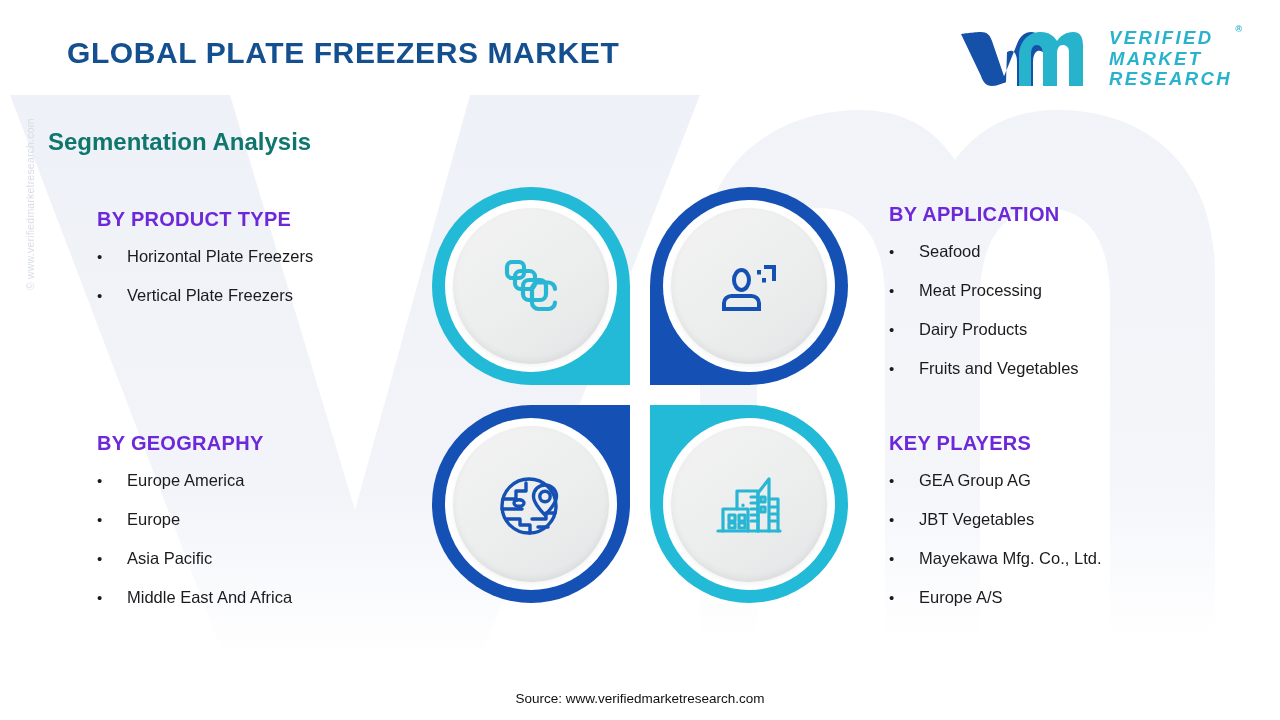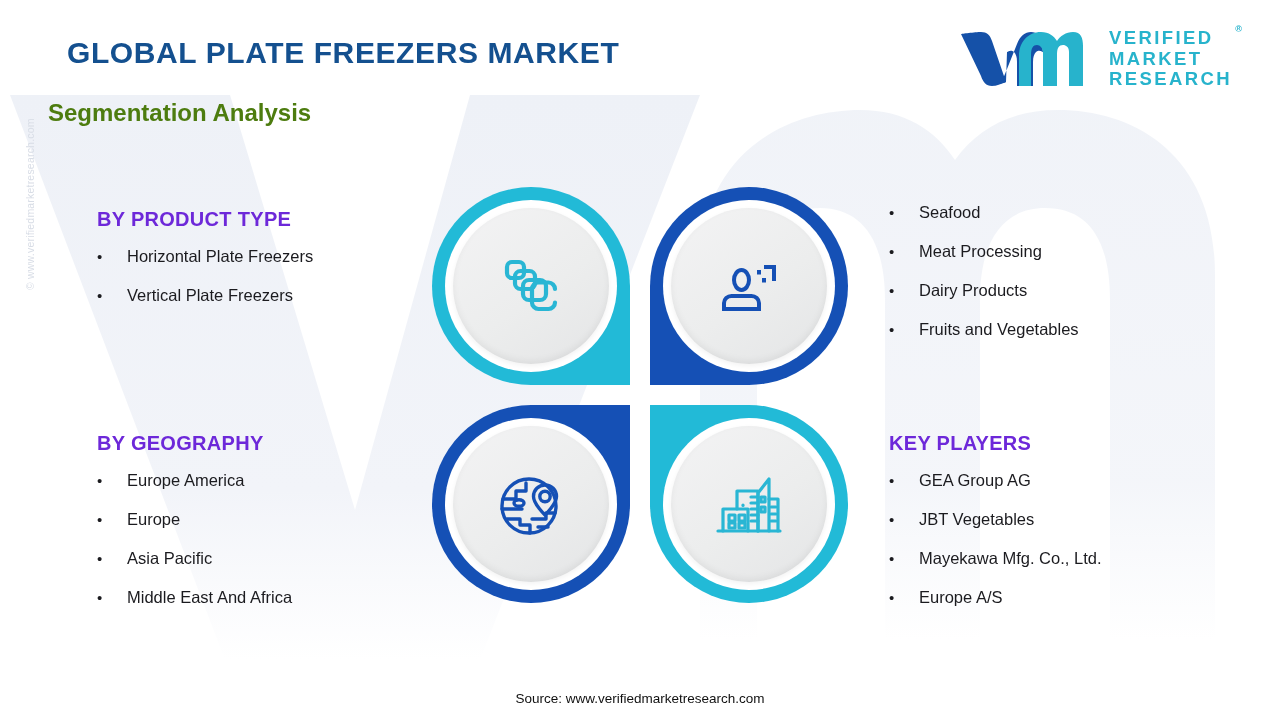--- a/index.html
+++ b/index.html
@@ -40,36 +40,37 @@
     font-size: 30px;
     font-weight: 700;
     letter-spacing: 0.6px;
     color: #14508f;
     white-space: nowrap;
   }
 
   .sub-title {
     position: absolute;
     left: 48px;
-    top: 99px;
+    top: 128px;
     font-size: 24px;
     font-weight: 600;
-    color: #4d7c0f;
+    color: #0f766e;
     z-index: 5;
   }
 
   
   .logo {
     position: absolute;
     right: 48px;
     top: 28px;
     display: flex;
     align-items: flex-end;
     gap: 26px;
     z-index: 6;
+    font-style: italic;
   }
   .logo-mark { display:block; }
   .logo-text {
     display: flex;
     flex-direction: column;
     line-height: 1.12;
     position: relative;
   }
   .logo-text span {
     font-size: 18.5px;
@@ -254,20 +255,21 @@
       <span>Horizontal Plate Freezers</span>
     </li>
     <li>
       <span class="bullet">•</span>
       <span>Vertical Plate Freezers</span>
     </li>
   </ul>
 </div>
 
 <div class="col col-tr">
+  <div class="col-title">BY APPLICATION</div>
   <ul class="col-list">
     <li>
       <span class="bullet">•</span>
       <span>Seafood</span>
     </li>
     <li>
       <span class="bullet">•</span>
       <span>Meat Processing</span>
     </li>
     <li>

